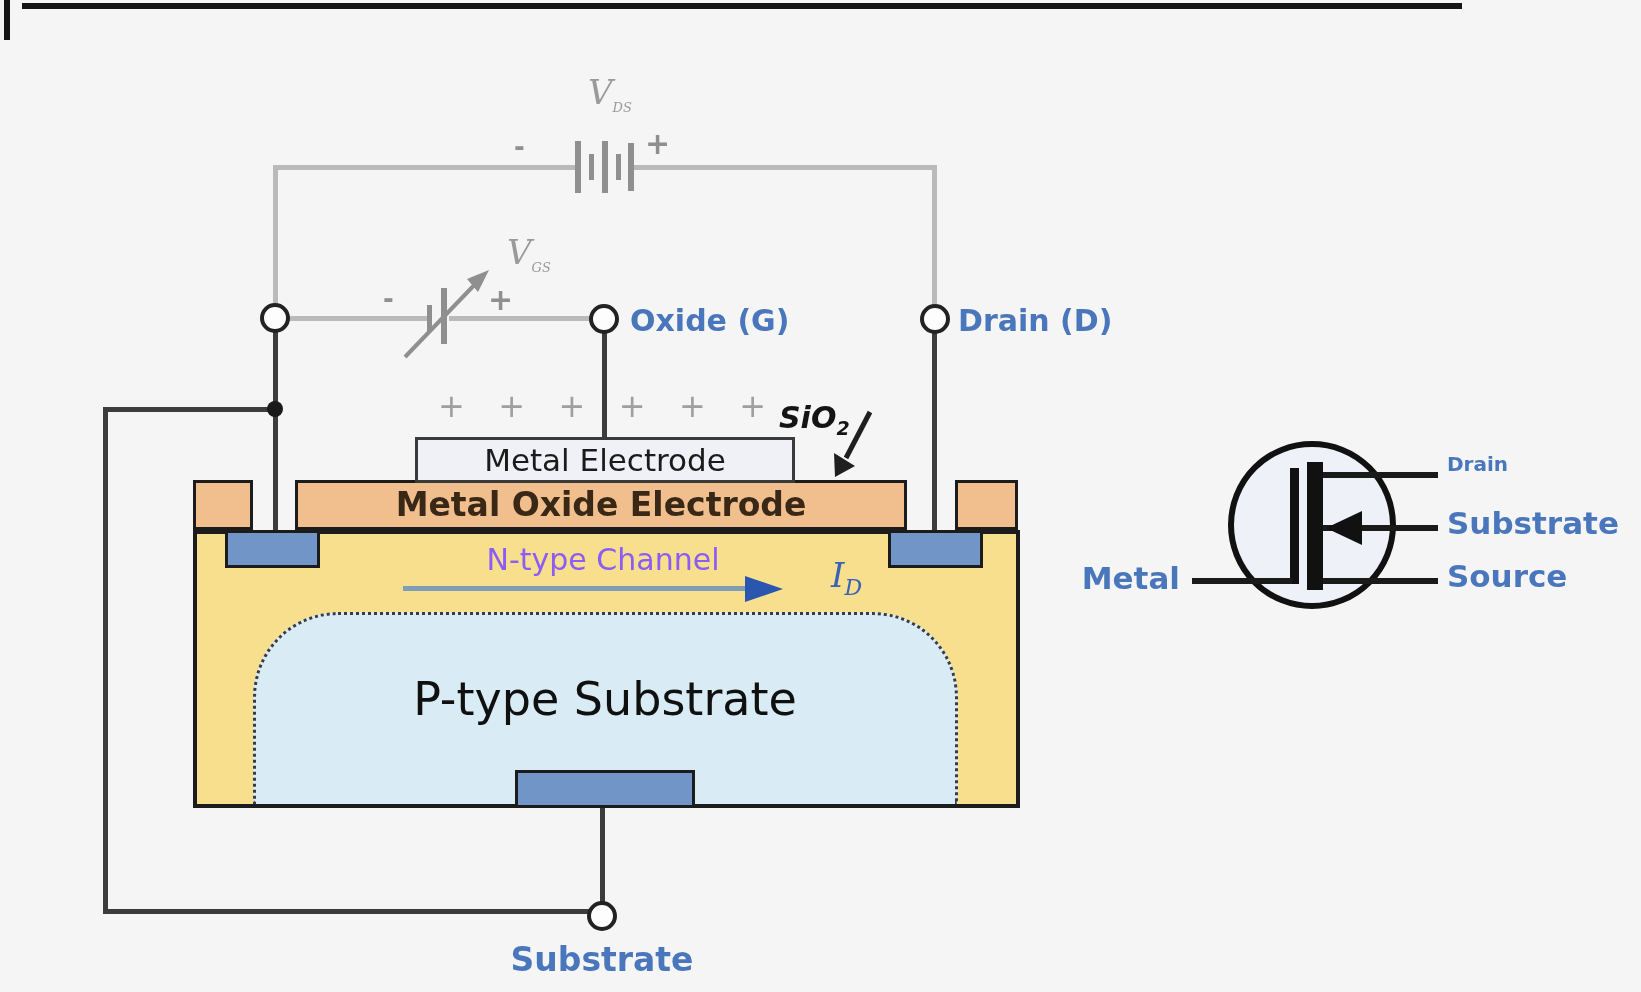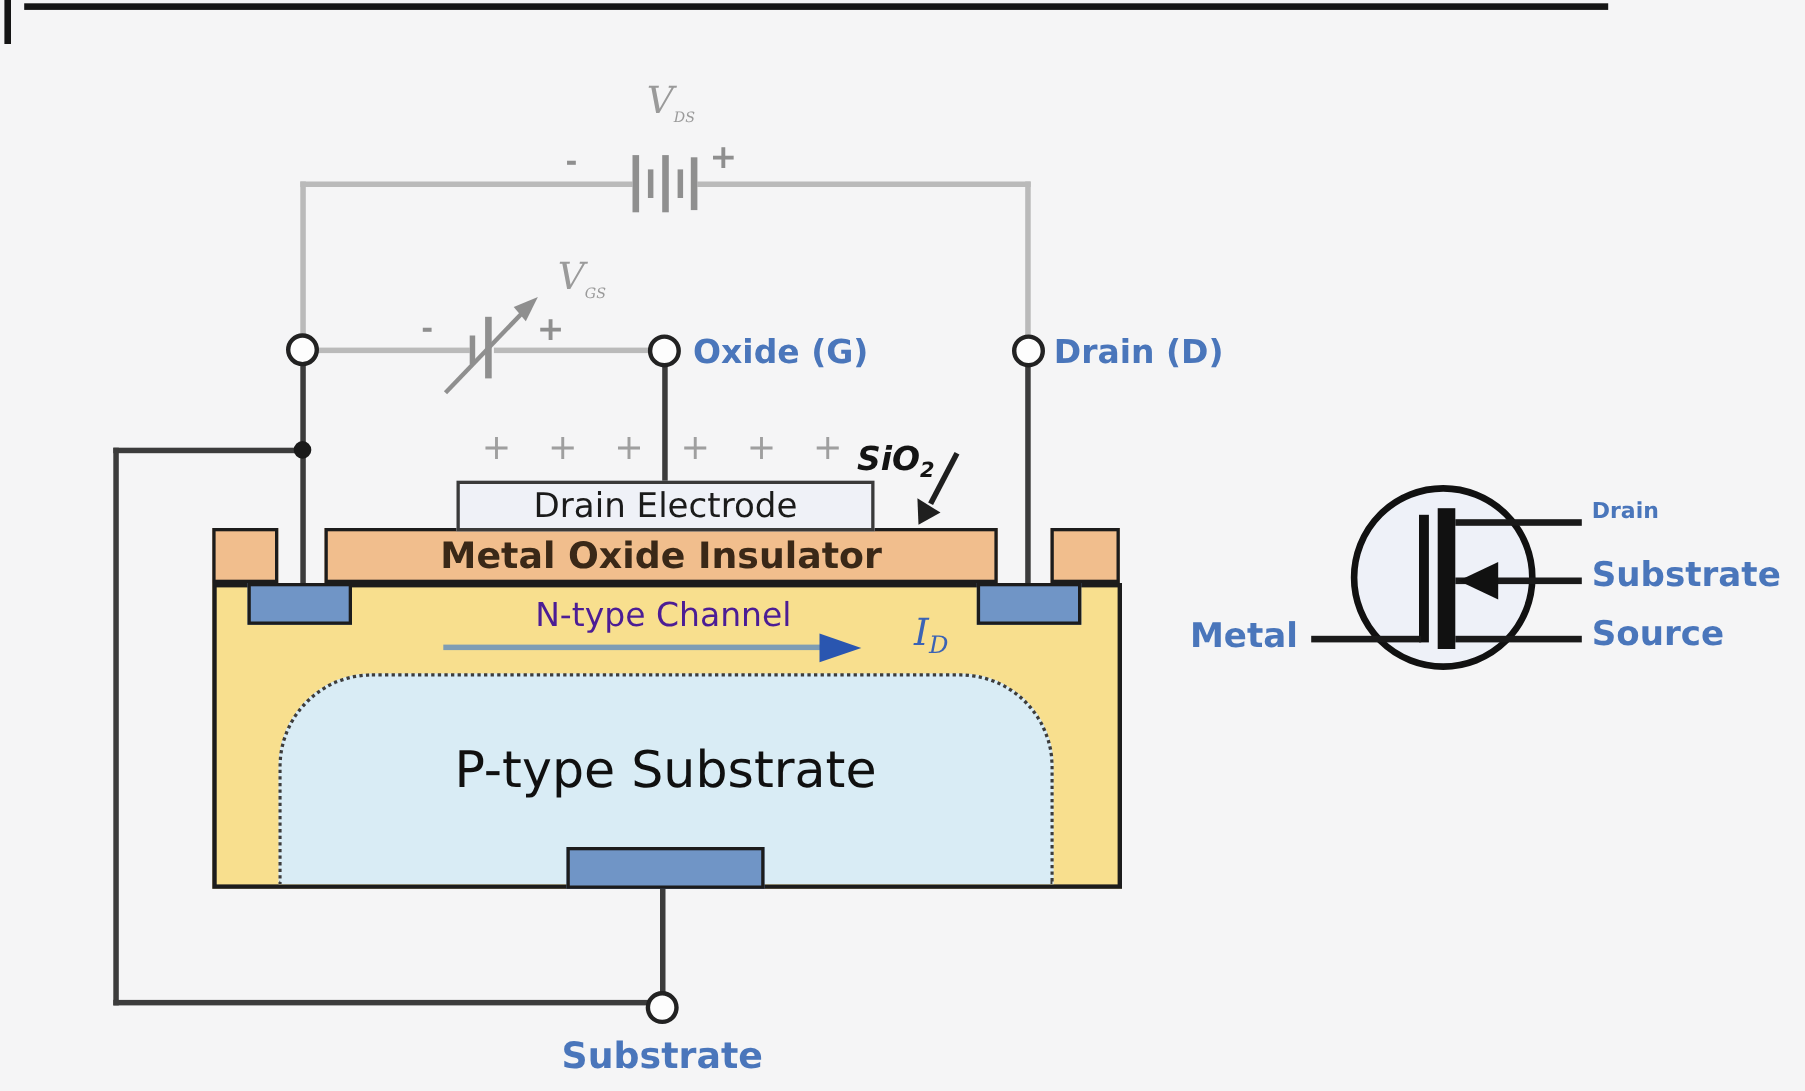--- a/index.html
+++ b/index.html
@@ -54,21 +54,21 @@
   .electrode{
     background:var(--c-electrode-fill,#EFF1F7);
     border:3px solid #3a3a3a;box-sizing:border-box;z-index:4;
     display:flex;align-items:center;justify-content:center;
     font-size:31px;color:#1b1b1b;
   }
   .oxide-text{
     z-index:4;font-size:33px;font-weight:bold;color:var(--c-oxide-text-brown,#3A2817);
     text-align:center;
   }
-  .struct-text{z-index:4;color:#4c1d95;text-align:center;}
+  .struct-text{z-index:4;color:#8b5cf6;text-align:center;}
   .charges{display:flex;justify-content:space-between;z-index:4;}
   .charges span{color:#9f9f9f;font-size:32px;line-height:32px;}
   .sio2{
     z-index:5;font-weight:bold;font-style:italic;font-size:30px;color:#141414;
     white-space:nowrap;
   }
   .sio2 sub{font-size:19px;}
   .id-shaft{background:#7f9db4;z-index:4;}
   .id-head{
     width:0;height:0;z-index:4;
@@ -142,28 +142,28 @@
   <div class="abs tlabel" style="left:630px;top:303px;">Oxide (G)</div>
   <div class="abs tlabel" style="left:958px;top:303px;">Drain (D)</div>
   <div class="abs tlabel" style="left:502px;top:940px;width:200px;text-align:center;font-size:33px;">Substrate</div>
 
   <div class="abs body-block" style="left:193px;top:530px;width:827px;height:278px;"></div>
   <div class="abs p-region" style="left:253px;top:612px;width:705px;height:192px;"></div>
 
   <div class="abs oxide" style="left:193px;top:480px;width:60px;height:50px;"></div>
   <div class="abs oxide" style="left:295px;top:480px;width:612px;height:50px;"></div>
   <div class="abs oxide" style="left:955px;top:480px;width:63px;height:50px;"></div>
-  <div class="abs oxide-text" style="left:295px;top:485px;width:612px;">Metal Oxide Insulator</div>
+  <div class="abs oxide-text" style="left:295px;top:485px;width:612px;">Metal Oxide Electrode</div>
 
   <div class="abs contact" style="left:225px;top:530px;width:95px;height:38px;"></div>
   <div class="abs contact" style="left:888px;top:530px;width:95px;height:38px;"></div>
   <div class="abs contact" style="left:515px;top:770px;width:180px;height:38px;"></div>
 
   <div class="abs electrode" style="left:415px;top:437px;width:380px;height:46px;">
-      <span>Drain Electrode</span>
+      <span>Metal Electrode</span>
     </div>
 
   <div class="abs charges" style="left:438px;top:390px;width:328px;">
     <span>+</span>
     <span>+</span>
     <span>+</span>
     <span>+</span>
     <span>+</span>
     <span>+</span>
   </div>

